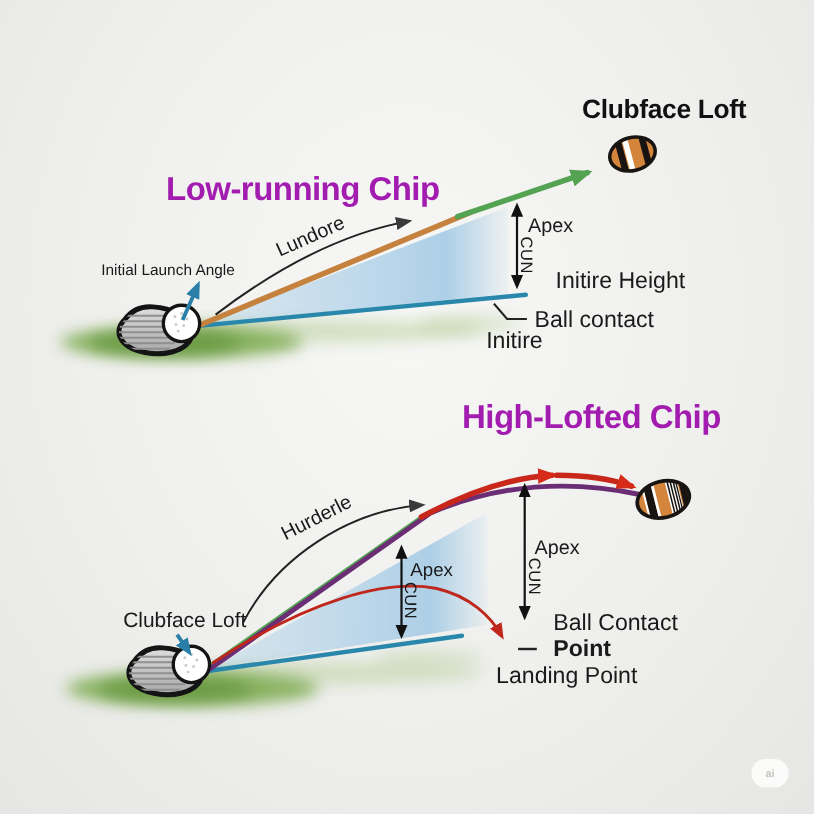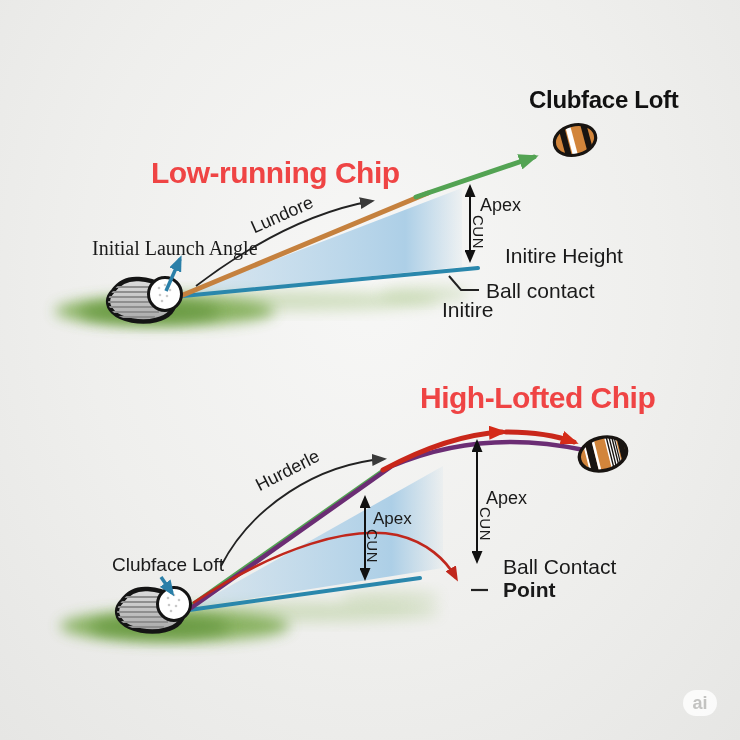--- a/index.html
+++ b/index.html
@@ -4,30 +4,30 @@
 <style>
   html,body{margin:0;padding:0;}
   body{
     width:740px;height:740px;position:relative;overflow:hidden;
     font-family:"Liberation Sans", sans-serif;
     background:radial-gradient(ellipse at 50% 38%, #f7f7f6 0%, #efefed 55%, #e6e6e4 100%);
   }
   .stage{position:absolute;left:0;top:0;width:740px;height:740px;}
   svg.draw{position:absolute;left:0;top:0;}
   .lbl{position:absolute;color:#1a1a1a;font-size:21px;line-height:1.05;white-space:nowrap;}
-  .lbl.small{font-size:20px;font-family:Liberation Serif, serif;}
+  .lbl.small{font-size:14px;}
   .lbl.mid{font-size:18px;}
-  .title{position:absolute;color:#ef4444;font-weight:bold;font-size:30px;letter-spacing:-0.5px;white-space:nowrap;}
+  .title{position:absolute;color:#a21caf;font-weight:bold;font-size:30px;letter-spacing:-0.5px;white-space:nowrap;}
   .subtitle{position:absolute;color:#111;font-weight:bold;font-size:24px;letter-spacing:-0.3px;white-space:nowrap;}
   .rot{transform-origin:left center;}
   .vert{writing-mode:vertical-rl;font-size:15px;letter-spacing:0.5px;}
   .watermark{
     position:absolute;left:683px;top:690px;width:34px;height:26px;border-radius:13px;
     background:rgba(255,255,255,0.8);display:flex;align-items:center;justify-content:center;
-    color:#c3c3c1;font-weight:bold;font-size:18px;
+    color:#c3c3c1;font-weight:bold;font-size:10px;
   }
 </style>
 </head>
 <body>
 
 <div class="stage">
 
 <svg class="draw" width="740" height="740" viewBox="0 0 740 740">
   <defs>
     <marker id="arrGreen" markerUnits="userSpaceOnUse" markerWidth="20" markerHeight="16" refX="15" refY="8" orient="auto">
@@ -205,27 +205,28 @@
 <div class="title" style="left:151px;top:156px;">Low-running Chip</div>
 <div class="subtitle" style="left:529px;top:86px;">Clubface Loft</div>
 <div class="lbl small" style="left:92px;top:238px;">Initial Launch Angle</div>
 <div class="lbl mid rot" style="left:252px;top:219px;transform:rotate(-24deg);">Lundore</div>
 <div class="lbl mid" style="left:480px;top:196px;">Apex</div>
 <div class="lbl vert" style="left:470px;top:215px;">CUN</div>
 <div class="lbl" style="left:505px;top:245px;">Initire Height</div>
 <div class="lbl" style="left:486px;top:280px;">Ball contact</div>
 <div class="lbl" style="left:442px;top:299px;">Initire</div>
 
-<div class="title" style="left:420px;top:381px;">High-Lofted Chip</div>
+<div class="title" style="left:420px;top:363px;">High-Lofted Chip</div>
 <div class="lbl mid rot" style="left:257px;top:477px;transform:rotate(-27deg);">Hurderle</div>
 <div class="lbl" style="left:112px;top:555px;font-size:19px;">Clubface Loft</div>
 <div class="lbl mid" style="left:373px;top:510px;font-size:17px;">Apex</div>
 <div class="lbl vert" style="left:364px;top:529px;">CUN</div>
 <div class="lbl mid" style="left:486px;top:489px;">Apex</div>
 <div class="lbl vert" style="left:477px;top:507px;">CUN</div>
 <div class="lbl" style="left:503px;top:556px;">Ball Contact</div>
 <div class="lbl" style="left:503px;top:579px;font-weight:bold;">Point</div>
+<div class="lbl" style="left:451px;top:604px;">Landing Point</div>
 
 <div class="watermark">
   <span>ai</span>
 </div>
 
 </div>
 
 </body></html>

